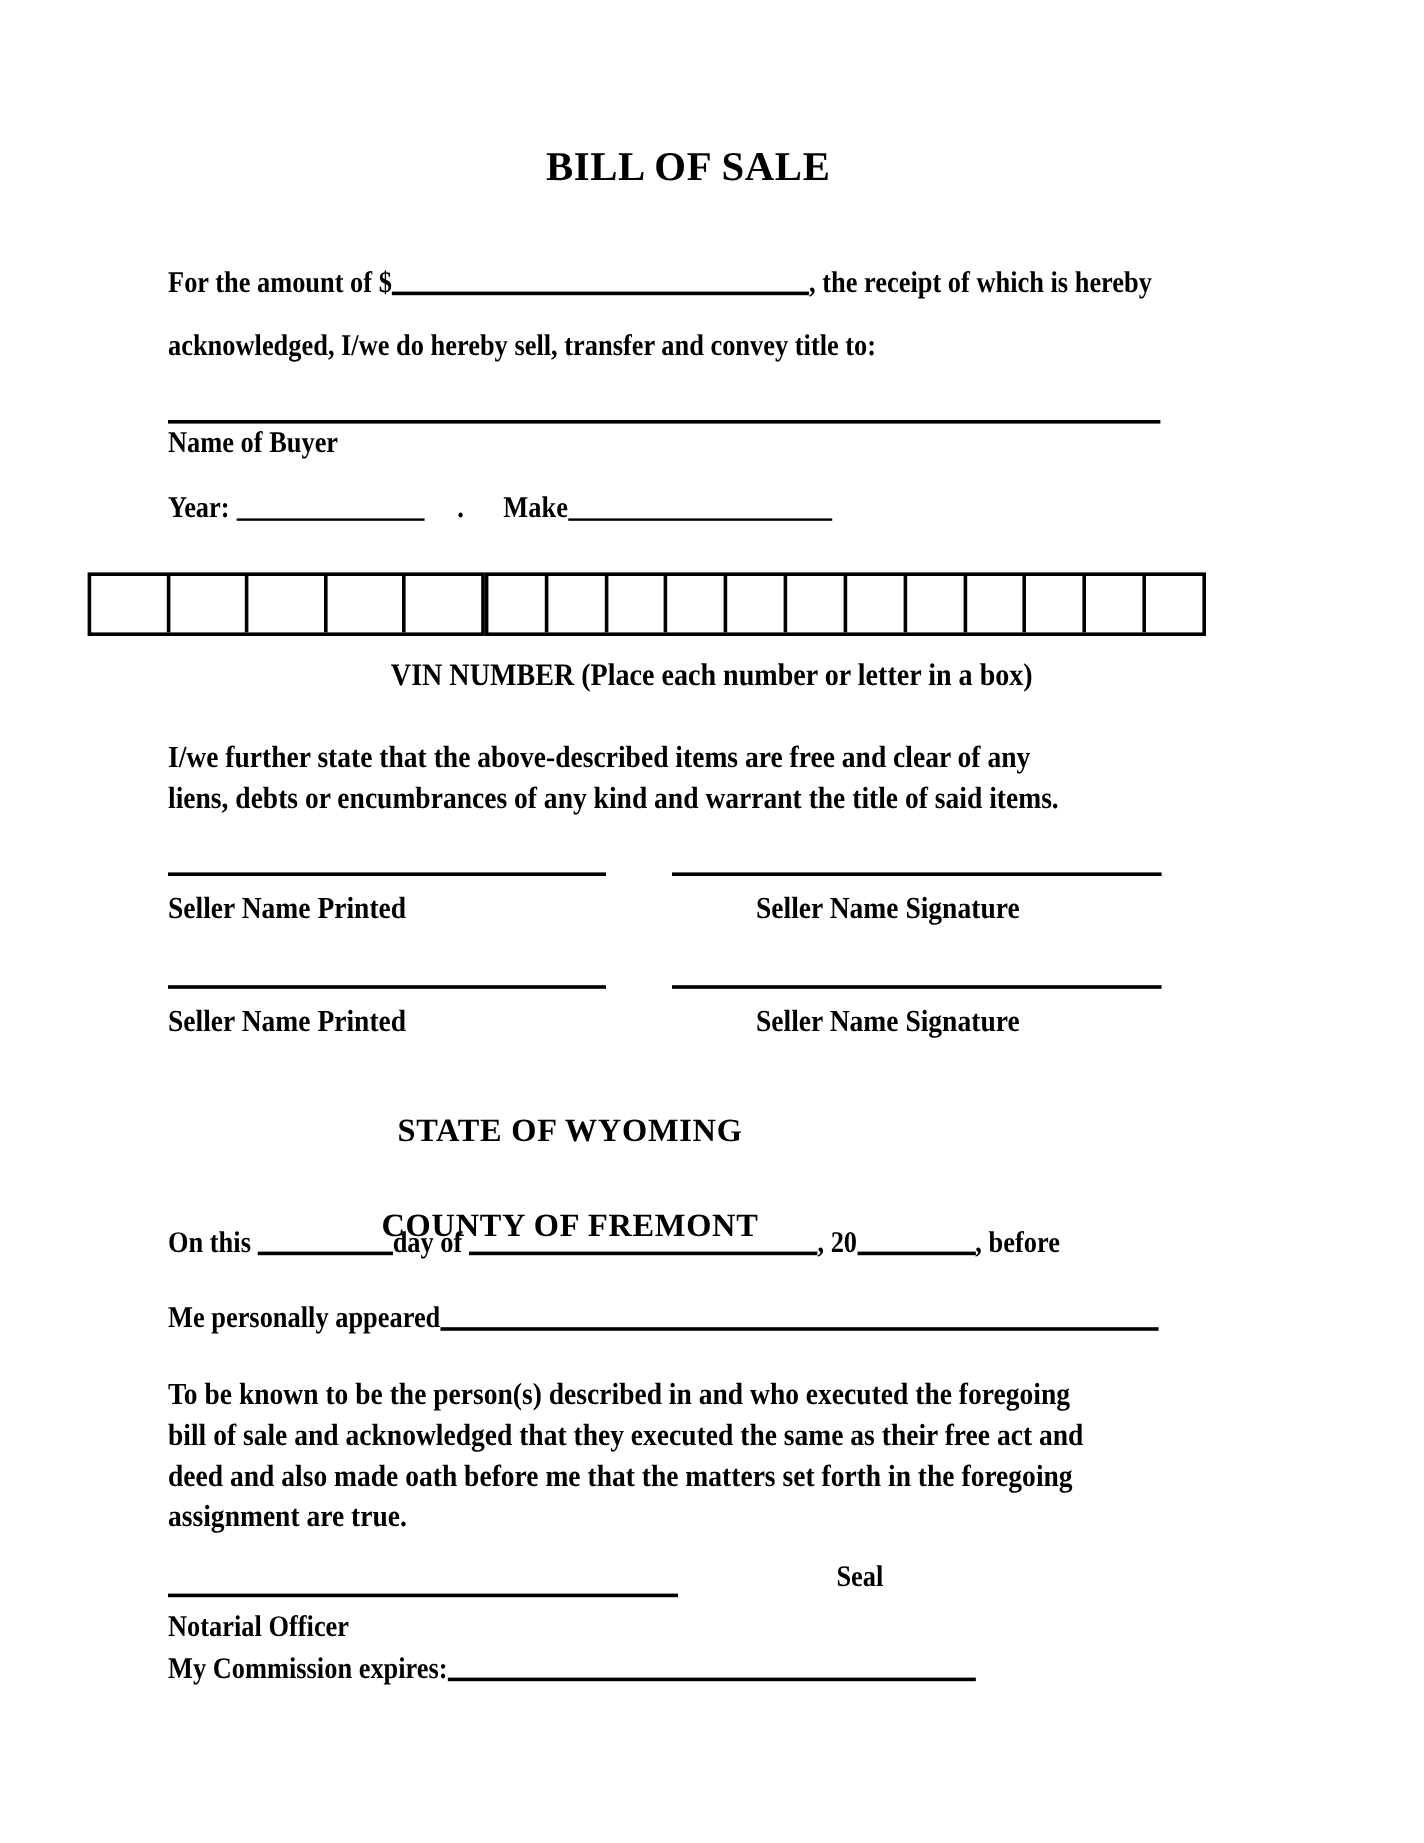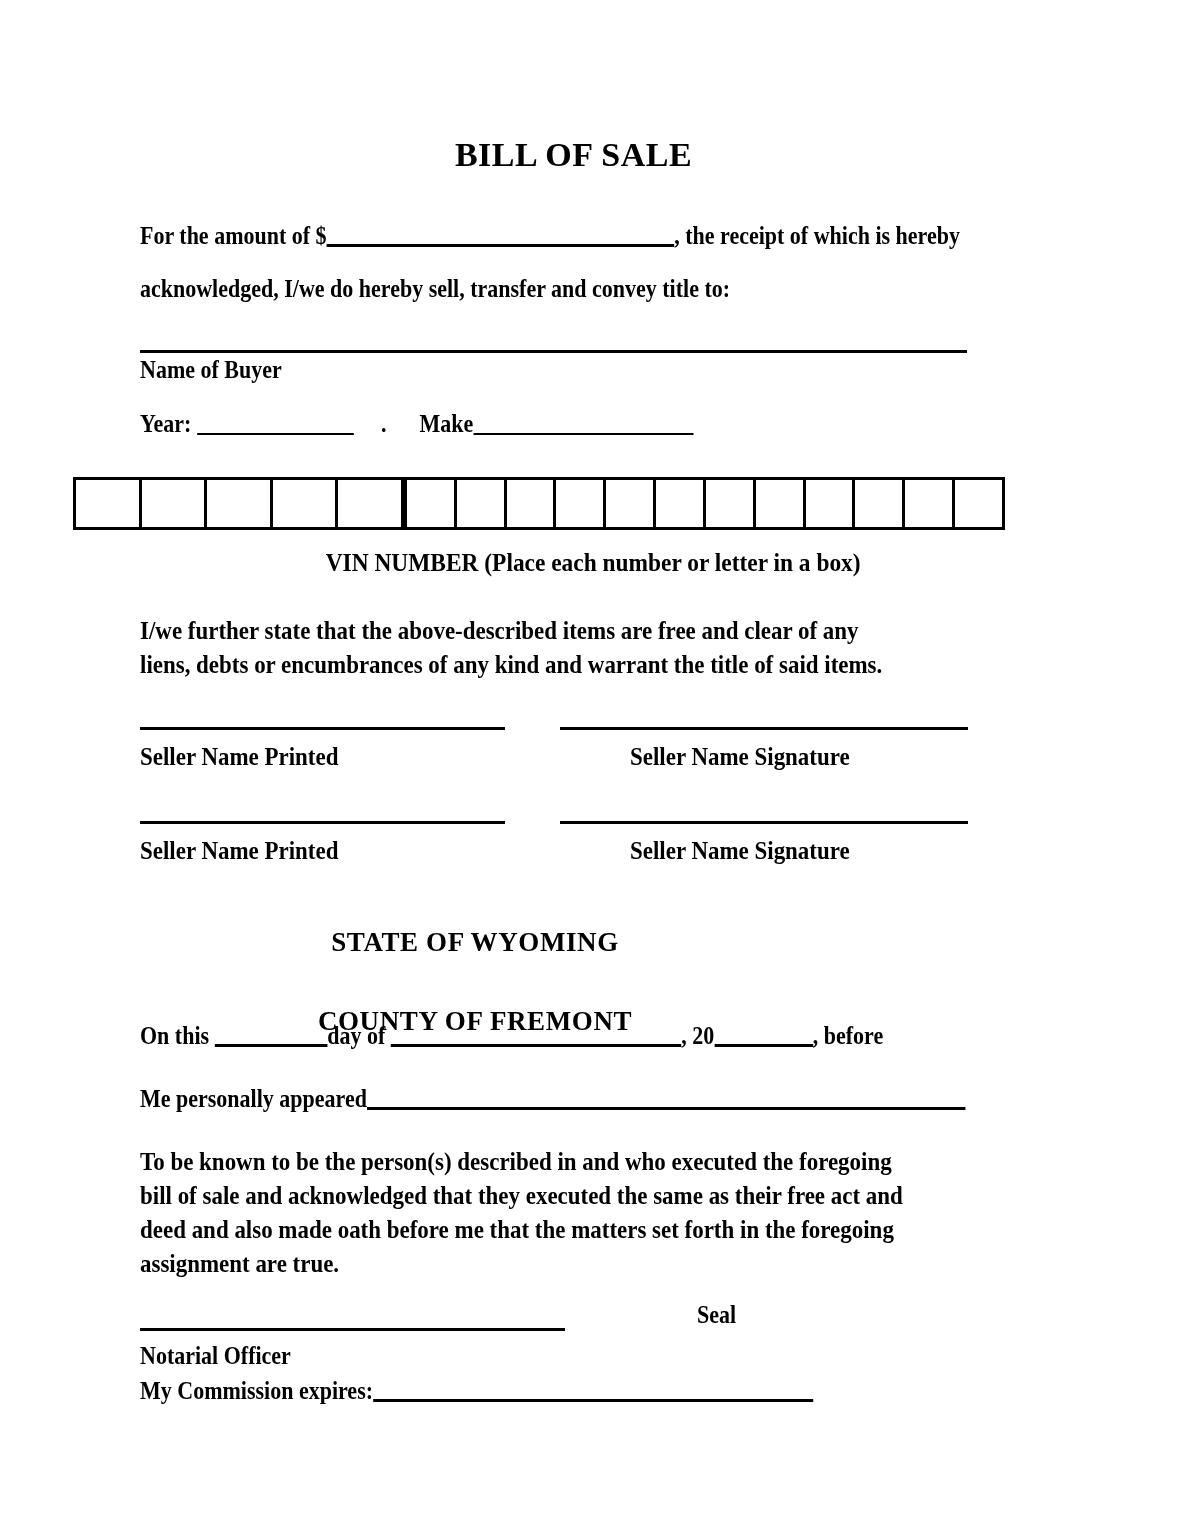--- a/index.html
+++ b/index.html
@@ -16,21 +16,21 @@
     width: 1187px;
     height: 1536px;
     background: #ffffff;
     overflow: hidden;
   }
 
   
   .doc-title {
     position: absolute;
     left: 0;
-    top: 136px;
+    top: 121px;
     width: 1147px;
     text-align: center;
     font-size: 34px;
     font-weight: bold;
     letter-spacing: 0.5px;
   }
 
   .line-row {
     position: absolute;
     font-size: 25px;

